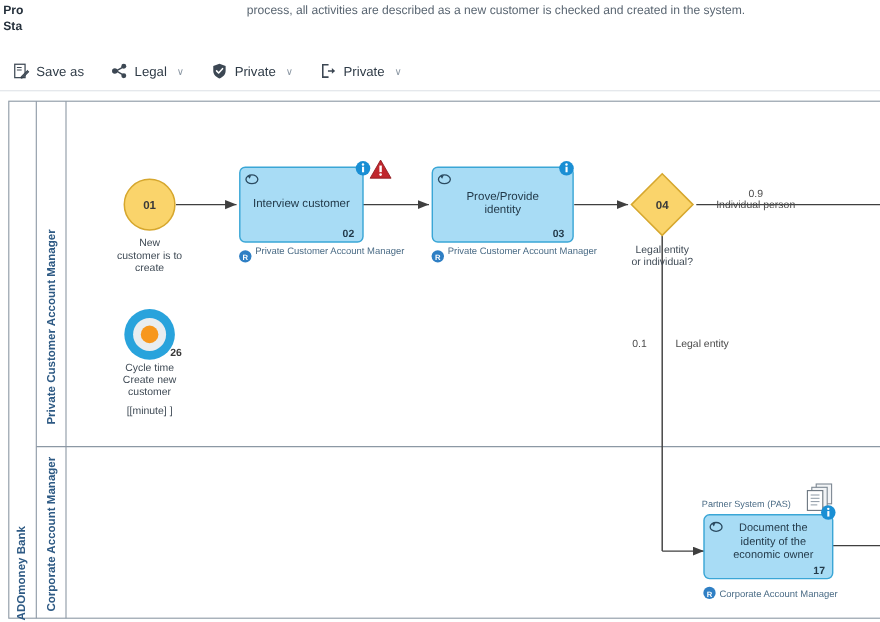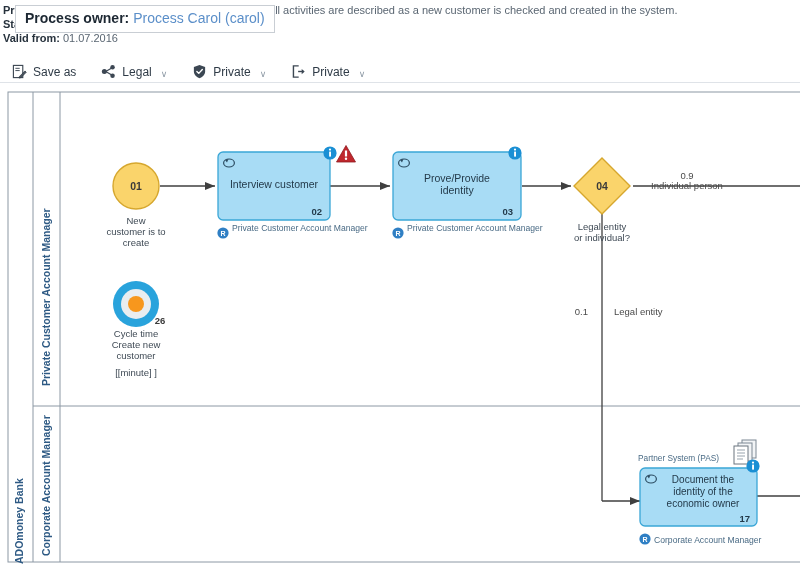--- a/index.html
+++ b/index.html
@@ -41,21 +41,21 @@
   .toolbar {
     position: absolute; left: 0; top: 46px; width: 800px; height: 37px;
     display: flex; align-items: center; gap: 0px;
     background: #ffffff;
   }
   .toolbar::after {
     content:""; position:absolute; left:0; bottom:0; width:800px; height:1px;
     background:#dfe3e8;
   }
   .tb-item {
-    display: flex; align-items: flex-end; gap: 6px;
+    display: flex; align-items: center; gap: 6px;
     padding: 0 13px 0 12px; height: 28px;
     font-size: 12px; color: #2f3b47; cursor: pointer;
     user-select: none;
   }
   .tb-ico { width: 15px; height: 15px; display:block; flex: 0 0 auto; }
   .tb-caret { font-size: 9px; color:#8c98a4; margin-left: 3px; }
 
   
   .canvas {
     position: absolute; left: 0; top: 84px;
@@ -71,30 +71,22 @@
 <div id="app">
 
   <div class="meta">
     <div class="meta-row">
       <span class="meta-key">Pro</span>
       <span class="meta-desc" style="margin-left:200px;">process, all activities are described as a new customer is checked and created in the system.</span>
     </div>
     <div class="meta-row">
       <span class="meta-key">Sta</span>
     </div>
-    <div class="meta-row">
-      <span class="meta-key">Valid from:</span>
-      <span class="meta-val">01.07.2016</span>
-    </div>
   </div>
 
-  <div class="tooltip">
-    <span class="tt-key">Process owner:</span>
-    <span class="tt-val">Process Carol (carol)</span>
-  </div>
 
   <div class="toolbar">
 
     <div class="tb-item">
       <span class="tb-ico">
         <svg viewBox="0 0 16 16" width="15" height="15">
           <rect x="1.5" y="1.5" width="10" height="13" fill="#fff" stroke="#3c4753" stroke-width="1.2"></rect>
           <line x1="3.6" y1="4.6" x2="8.2" y2="4.6" stroke="#3c4753" stroke-width="1"></line>
           <line x1="3.6" y1="7" x2="8.2" y2="7" stroke="#3c4753" stroke-width="1"></line>
           <path d="M8 13.2 L13.8 7.4 L15.2 8.8 L9.4 14.6 L7.6 15 Z" fill="#4a5561" stroke="#2c353f" stroke-width="0.8"></path>

